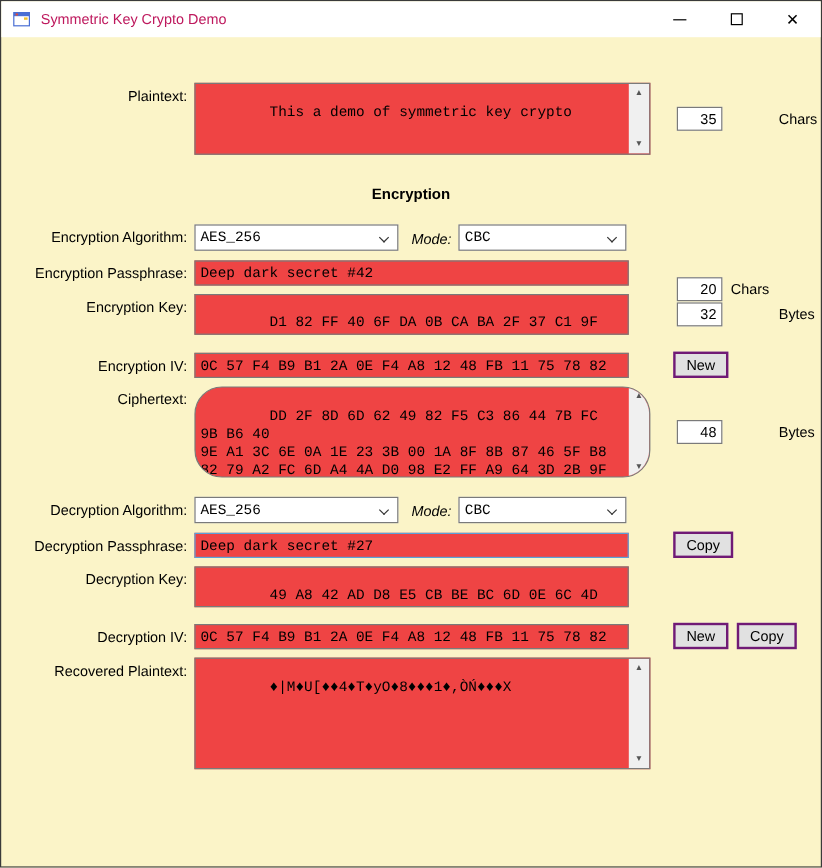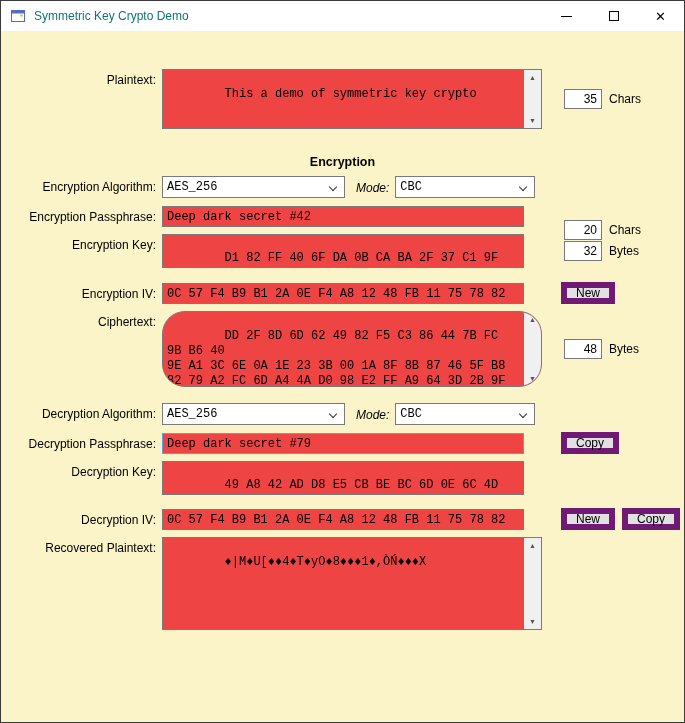--- a/index.html
+++ b/index.html
@@ -14,21 +14,21 @@
     overflow:hidden;
   }
 
   
   .titlebar {
     height:30px; background:#ffffff;
     display:flex; align-items:center;
     padding-left:9px;
   }
   .app-icon { width:16px; height:16px; margin-right:8px; display:flex; align-items:center; }
-  .title-text { font-size:12px; color:#0f766e; }
+  .title-text { font-size:12px; color:#be185d; }
   .win-controls { margin-left:auto; display:flex; height:30px; }
   .win-btn {
     width:47px; height:30px;
     display:flex; align-items:center; justify-content:center;
     cursor:default;
   }
   .min-glyph { width:11px; height:1px; background:#000; }
   .max-glyph { width:10px; height:10px; border:1px solid #000; }
   .close-glyph { font-size:13px; line-height:13px; color:#000; }
 
@@ -62,60 +62,60 @@
     font-size:7px; color:#555;
   }
 
   
   .combo {
     height:22px; background:#fff; border:1px solid #7a7a7a;
     position:relative; display:flex; align-items:center;
     padding:0 20px 0 4px;
     font-family:"Liberation Mono", monospace; font-size:12px;
   }
-  .combo-w1 { width:183px; }
+  .combo-w1 { width:170px; }
   .combo-w2 { width:140px; }
   .chev {
     position:absolute; right:8px; top:7px;
     width:6px; height:6px;
     border-right:1.4px solid #333; border-bottom:1.4px solid #333;
     transform:rotate(45deg);
   }
   .mode-lbl { margin-left:11px; margin-right:6px; padding-top:5px; line-height:14px;font-style:italic; }
 
   
   .attach { position:absolute; display:flex; align-items:center; }
   .attach-counter { left:548px; }
   .attach-btn { left:545px; }
-  .attach-center { top:50%; transform:translateY(-50%); }
+  .attach-center { top:50%; transform:translateY(-50%);gap:40px; }
   .attach-top { top:-1px; }
 
   .counter {
     width:38px; height:20px; background:#fff; border:1px solid #7a7a7a;
     display:flex; align-items:center; justify-content:flex-end;
     padding-right:4px; font-size:12px;
   }
   .unit { margin-left:7px; }
 
   .btn {
     height:22px; min-width:42px; padding:0 9px;
-    background:#e1e1e1; border:6px solid #701a75;
+    background:#e1e1e1; border:2px solid #701a75;
     font-family:"Liberation Sans", sans-serif; font-size:12px;
     display:flex; align-items:center; justify-content:center;
     cursor:default;
   }
   .btn + .btn { margin-left:7px; }
 
   .section-header {
     text-align:center; font-weight:bold; font-size:12.5px;
     width:100%; line-height:15px;
   }
 
   
-  .mt28{margin-top:38px;} .mt26{margin-top:26px;} .mt17{margin-top:6px;}
+  .mt28{margin-top:38px;} .mt26{margin-top:26px;} .mt17{margin-top:17px;}
   .mt16{margin-top:16px;} .mt15{margin-top:15px;} .mt14{margin-top:14px;}
   .mt8{margin-top:8px;} .mt7{margin-top:7px;}
 
   .h60{height:60px;} .h91{height:76px;border-radius:23px;} .h93{height:93px;}
 </style>
 </head>
 <body>
 
 <div class="window">
 
@@ -234,21 +234,21 @@
       <div class="mode-lbl">Mode:</div>
       <div class="combo combo-w2">
         <span>CBC</span>
         <span class="chev"></span>
       </div>
     </div>
 
     <div class="row mt8">
       <div class="lbl">Decryption Passphrase:</div>
       <div class="fld single focused">
-        <span>Deep dark secret #79</span>
+        <span>Deep dark secret #27</span>
       </div>
       <div class="attach attach-btn attach-top">
         <div class="btn">Copy</div>
       </div>
     </div>
 
     <div class="row mt7">
       <div class="lbl">Decryption Key:</div>
       <div class="fld twoline">
         <span>49 A8 42 AD D8 E5 CB BE BC 6D 0E 6C 4D E5 AD 18

